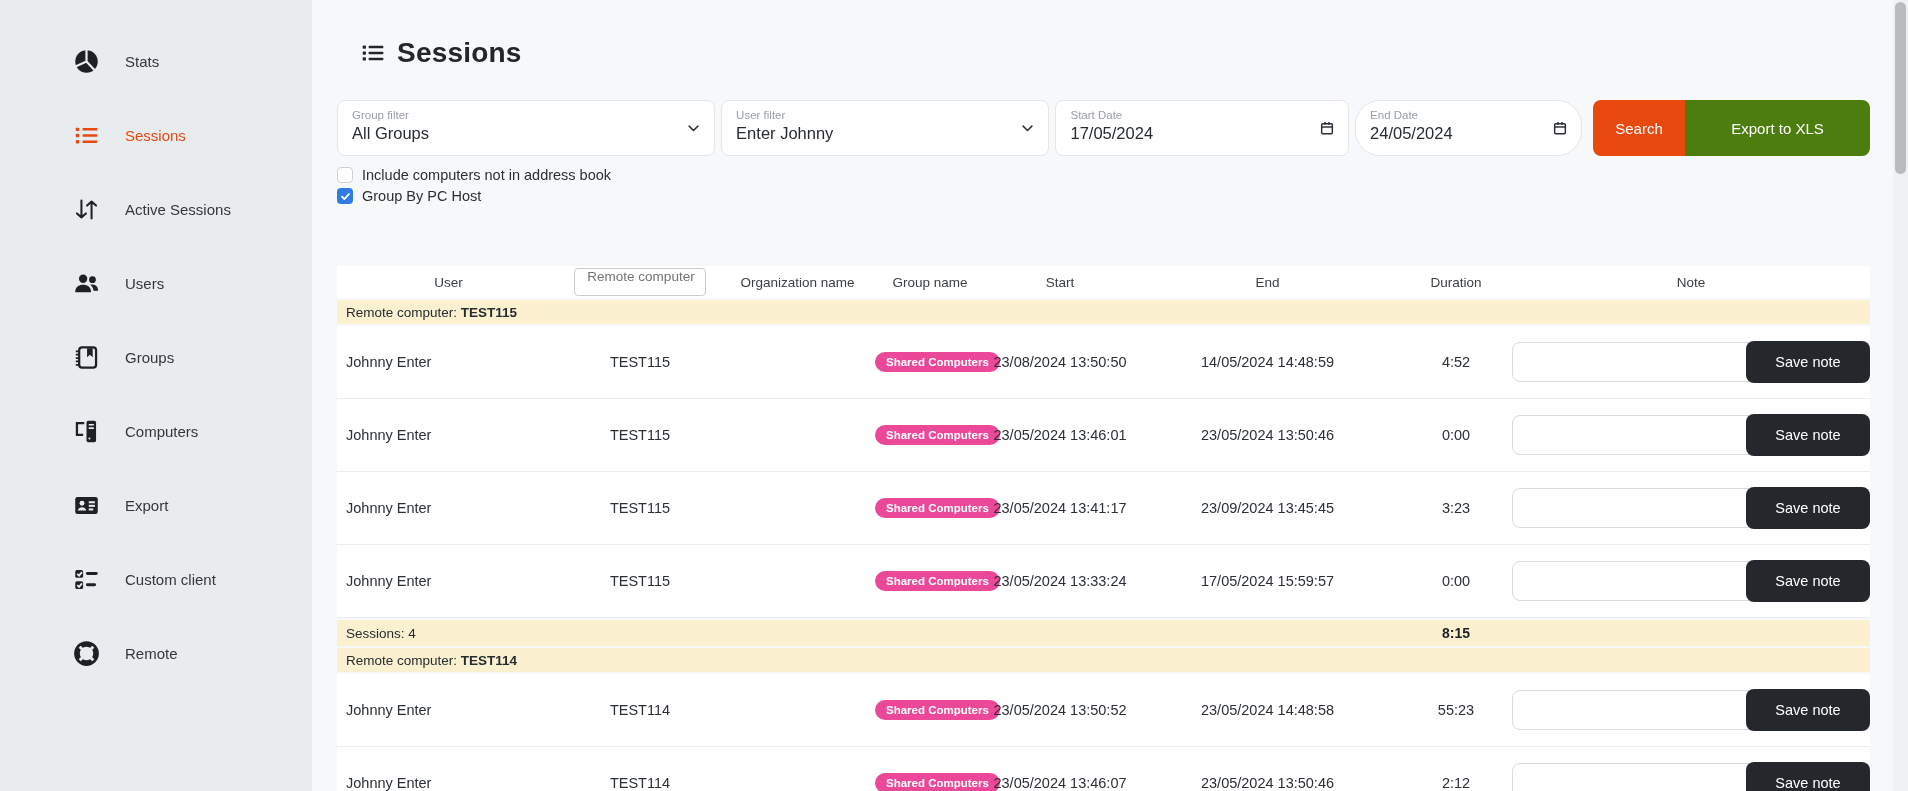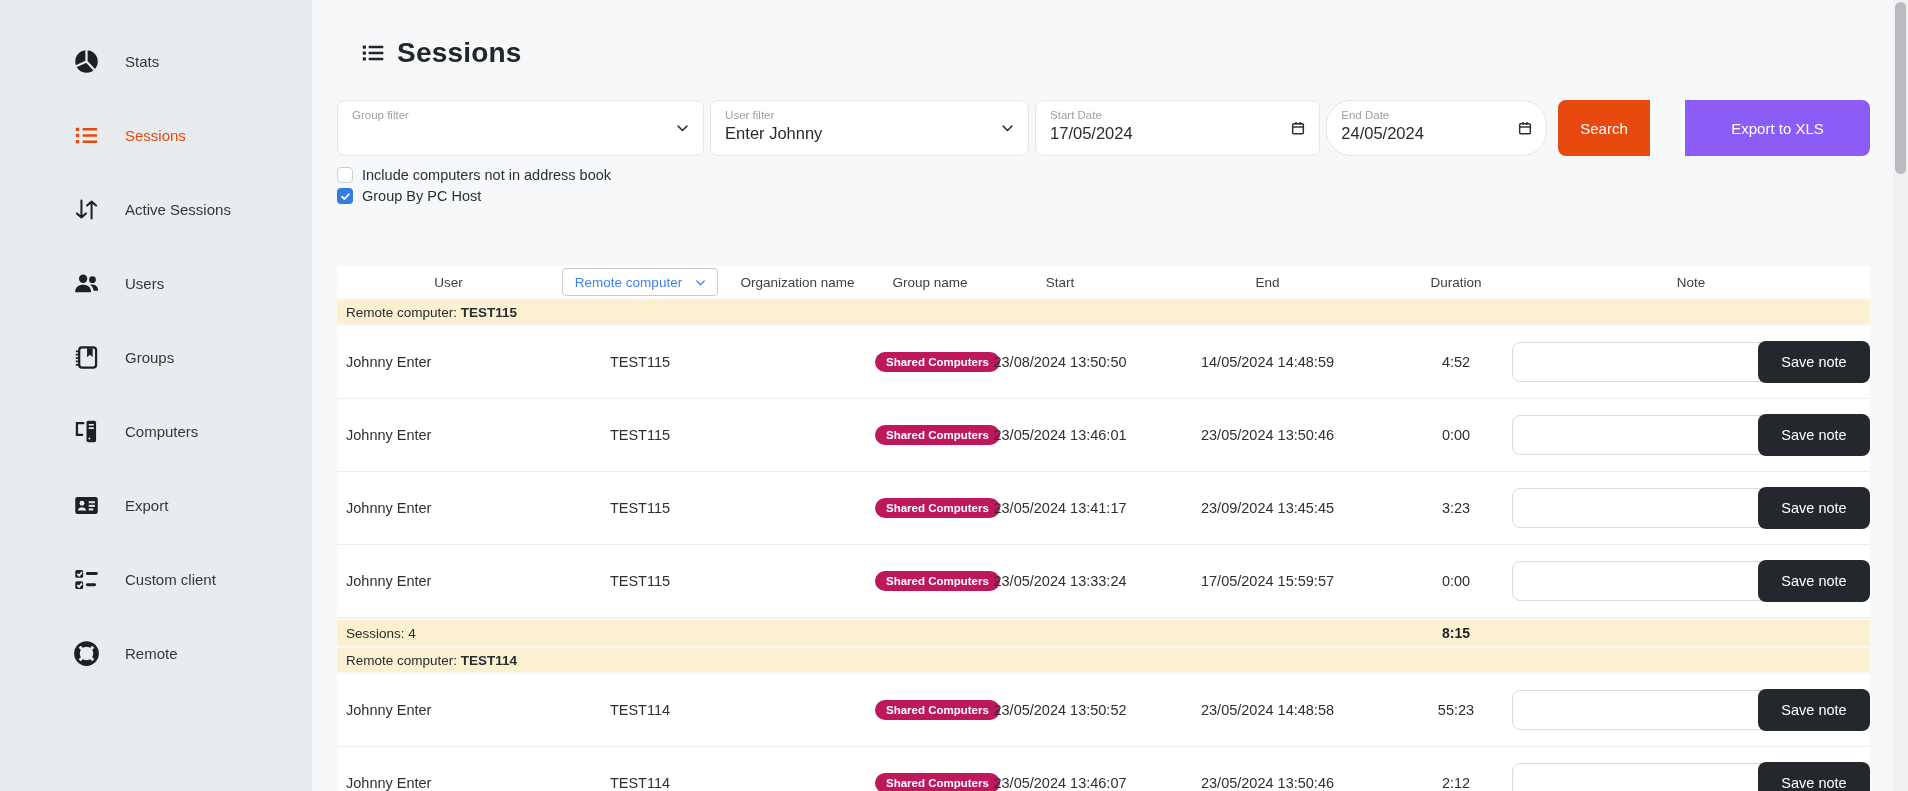--- a/index.html
+++ b/index.html
@@ -28,49 +28,49 @@
   
   .filters { display:flex; gap:6px; margin-top:28px; height:56px; }
   .fbox { position:relative; background:#fff; border:1px solid #e3e6e9; border-radius:8px; padding:8px 14px 0; cursor:pointer; }
   .fbox .flabel { font-size:11.5px; color:#9aa0a7; display:block; }
   .fbox .fvalue { font-size:16.5px; color:#272c31; margin-top:3px; display:block; }
   .w-group { width:380px; } .w-user { width:330px; } .w-start { width:295px; } .w-end { width:228px;border-radius:25px; }
   .ficon { position:absolute; right:13px; top:50%; transform:translateY(-50%); color:#2b3036; display:flex; }
   .btn-group { display:flex; margin-left:5px; }
   .btn { height:56px; border:none; color:#fff; font-size:15px; cursor:pointer; font-family:inherit; }
   .btn-search { width:92px; background:#e8490f; border-radius:8px 0 0 8px; }
-  .btn-export { width:185px; background:#8b5cf6; border-radius:0 8px 8px 0;margin-left:35px; }
+  .btn-export { width:185px; background:#4d7c0f; border-radius:0 8px 8px 0; }
 
   
   .checks { margin-top:9px; }
   .check-row { display:flex; align-items:center; gap:9px; height:20px; margin-bottom:1px; font-size:14.5px; color:#2b3036; cursor:pointer; }
   .cbox { width:16px; height:16px; border-radius:4px; flex-shrink:0; display:flex; align-items:center; justify-content:center; }
   .cbox.unchecked { background:#fff; border:1px solid #ccd1d6; }
   .cbox.checked { background:#2e7ce4; }
 
   
   .table { margin-top:60px; width:1533px; }
   .grid-row { display:grid; grid-template-columns:223px 160px 155px 110px 150px 265px 112px 1fr; align-items:center; }
   .t-head { background:#fff; height:32px; font-size:13.5px; color:#3c4146; }
   .th { text-align:center; overflow:visible; white-space:nowrap; }
   .th-select-wrap { display:flex; justify-content:center; }
-  .th-select { display:flex; align-items:center; gap:12px; border:1px solid #c9cdd2; border-radius:4px; height:28px; padding:0 10px 0 12px; background:#fff; cursor:pointer; color:#3b82f6; }
+  .th-select { display:flex; align-items:center; gap:12px; border:1px solid #c9cdd2; border-radius:4px; height:28px; padding:0 10px 0 12px; background:#fff; cursor:pointer; color:#737373;flex-direction:column; }
 
   .g-row { background:#fbf1d1; height:24px; display:flex; align-items:center; padding-left:9px; font-size:13.5px; color:#272c31; margin:2px 0; }
   .g-row b { font-weight:700; }
   .g-label { white-space:pre; }
 
   .d-row { height:73px; background:#fff; border-bottom:1px solid #ebedef; font-size:14.5px; color:#2b3036; }
   .cell { overflow:visible; white-space:nowrap; }
   .c-center { text-align:center; }
   .c-user { padding-left:9px; }
-  .badge { background:#be185d; color:#fff; font-size:11.5px; font-weight:700; padding:4px 11px; border-radius:11px; white-space:nowrap; display:inline-block; }
+  .badge { background:#ec4899; color:#fff; font-size:11.5px; font-weight:700; padding:4px 11px; border-radius:11px; white-space:nowrap; display:inline-block; }
   .c-note { display:flex; align-items:center; }
   .note-input { flex:1; min-width:0; height:40px; border:1px solid #d8dbde; border-radius:8px; outline:none; padding:0 12px; font-size:14px; font-family:inherit; background:#fff; }
-  .save-btn { height:42px; width:112px; margin-left:-10px; background:#24272c; color:#fff; border:none; border-radius:8px; font-size:14.5px; cursor:pointer; flex-shrink:0; font-family:inherit; }
+  .save-btn { height:42px; width:124px; margin-left:-10px; background:#24272c; color:#fff; border:none; border-radius:8px; font-size:14.5px; cursor:pointer; flex-shrink:0; font-family:inherit; }
 
   .s-row { background:#fbf1d1; height:26px; font-size:13.5px; color:#272c31; margin:2px 0; }
   .s-label { grid-column:1 / 7; padding-left:9px; }
   .s-duration { grid-column:7; text-align:center; font-weight:700; font-size:14px; color:#1d2126; }
 
   
   .scrollbar { position:absolute; right:0; top:0; width:15px; height:791px; background:#f0f1f3; }
   .scroll-thumb { position:absolute; top:2px; left:2px; width:11px; height:172px; background:#b9bbbe; border-radius:6px; cursor:pointer; }
 </style>
 </head>
@@ -195,20 +195,21 @@
               <rect x="8" y="16.4" width="13.5" height="2.2" rx="0.5"></rect>
             </g>
           </svg>
       </span>
       <h1>Sessions</h1>
     </div>
 
     <div class="filters">
       <div class="fbox w-group">
         <span class="flabel">Group filter</span>
+        <span class="fvalue">All Groups</span>
         <span class="ficon">
             <svg width="15" height="15" viewBox="0 0 24 24" fill="none" stroke="currentColor" stroke-width="2.4" stroke-linecap="round" stroke-linejoin="round">
               <path d="M5 9l7 7 7-7"></path>
             </svg>
           </span>
       </div>
       <div class="fbox w-user">
         <span class="flabel">User filter</span>
         <span class="fvalue">Enter Johnny</span>
         <span class="ficon">

